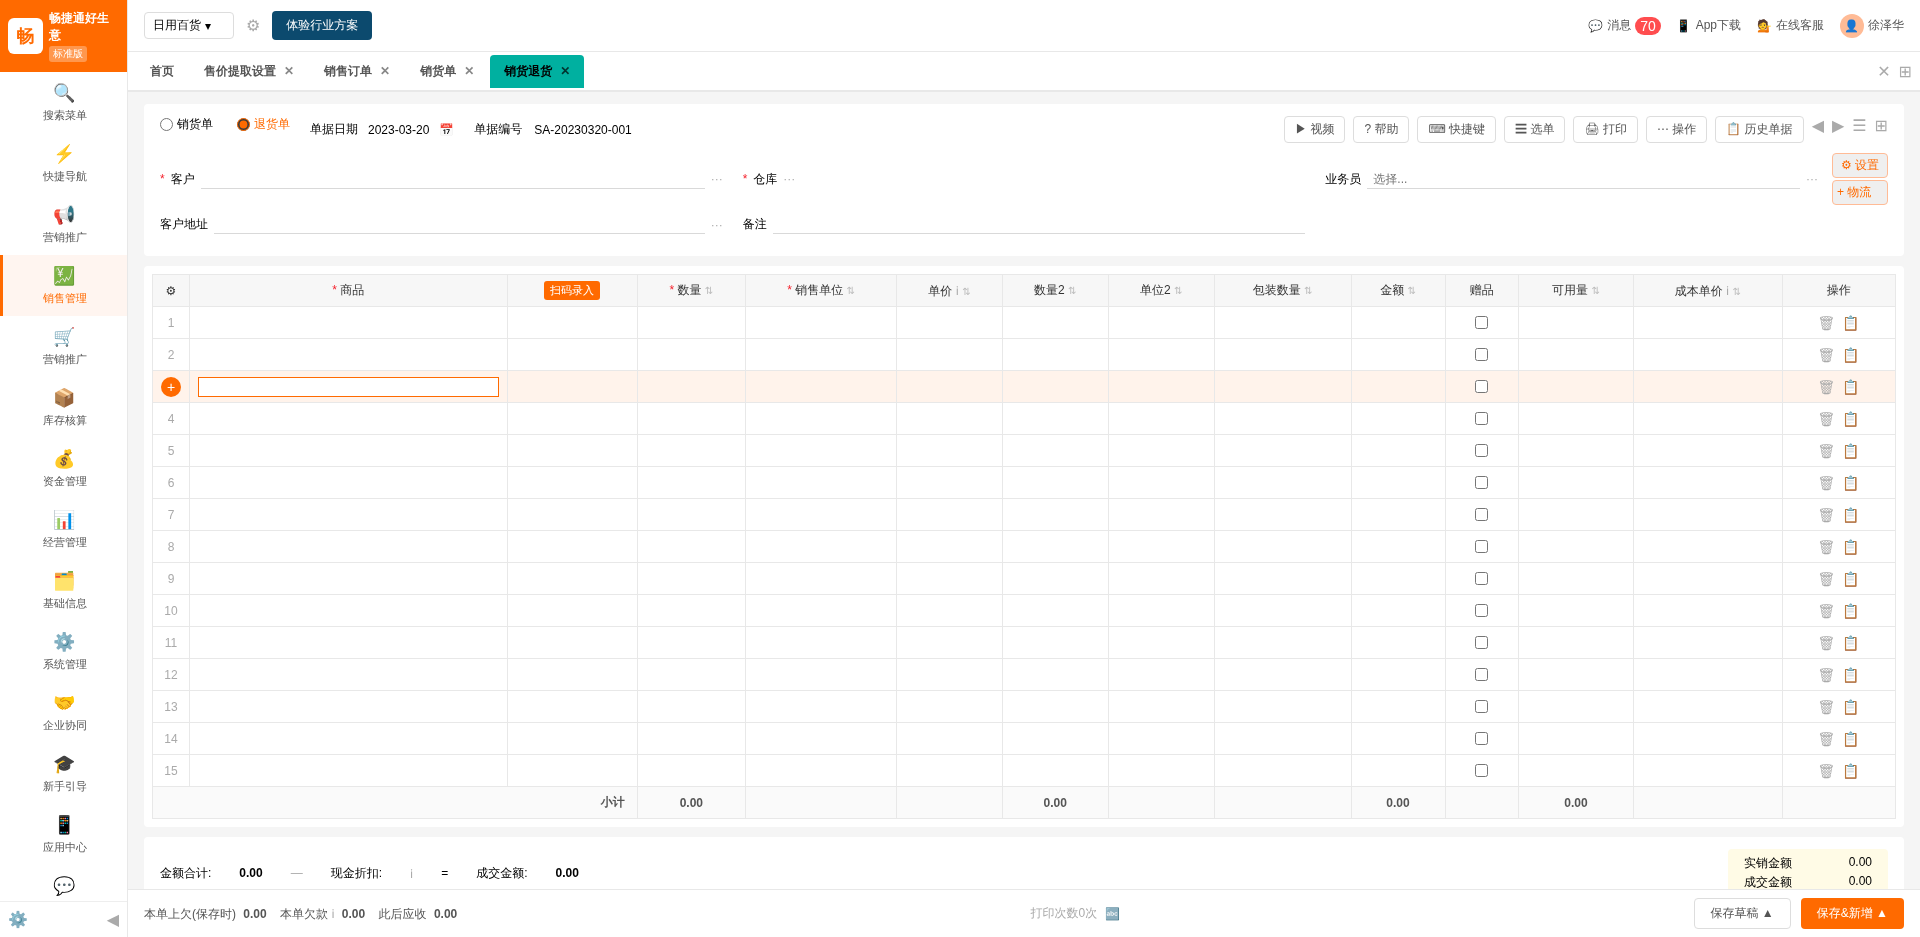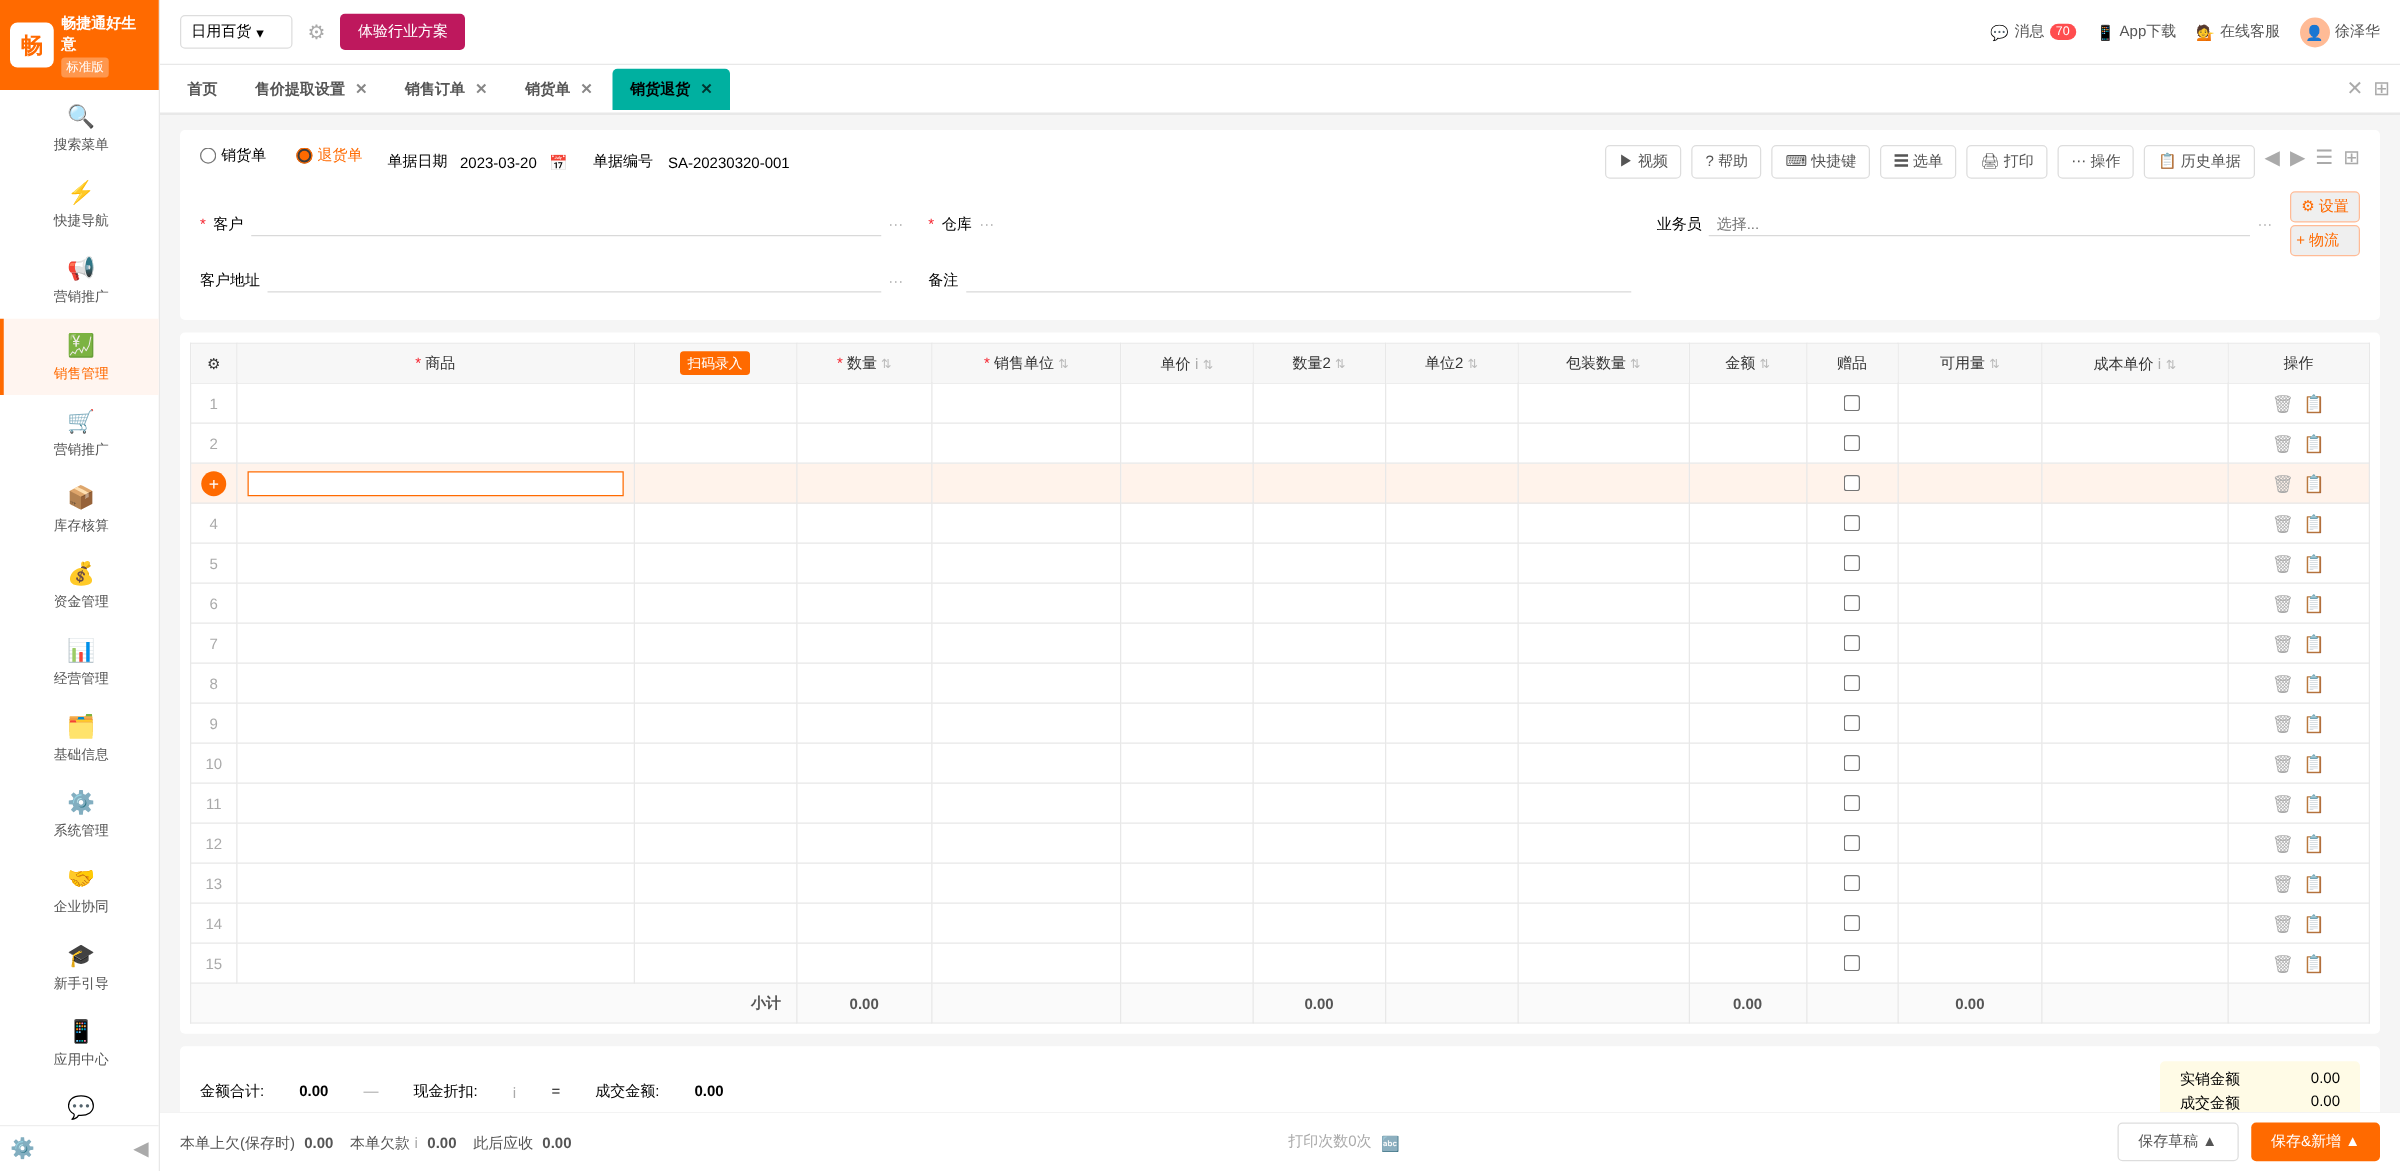--- a/index.html
+++ b/index.html
@@ -16,24 +16,24 @@
     .sidebar-item .icon { font-size: 18px; }
     .sidebar-item .label { font-size: 11px; text-align: center; }
     .sidebar-bottom { padding: 8px; display: flex; align-items: center; justify-content: space-between; border-top: 1px solid #eee; }
 
     
     .main { flex: 1; display: flex; flex-direction: column; overflow: hidden; }
 
     
     .topbar { background: #fff; height: 52px; display: flex; align-items: center; padding: 0 16px; border-bottom: 1px solid #e8e8e8; gap: 12px; }
     .topbar-select { display: flex; align-items: center; gap: 4px; border: 1px solid #ddd; border-radius: 4px; padding: 4px 8px; cursor: pointer; min-width: 90px; }
-    .topbar-btn-orange { background: #be185d; color: #fff; border: none; border-radius: 4px; padding: 6px 14px; cursor: pointer; font-size: 12px; }
+    .topbar-btn-orange { background: #0c4a6e; color: #fff; border: none; border-radius: 4px; padding: 6px 14px; cursor: pointer; font-size: 12px; }
     .topbar-right { margin-left: auto; display: flex; align-items: center; gap: 16px; color: #555; }
     .topbar-right-item { display: flex; align-items: center; gap: 4px; cursor: pointer; }
-    .badge { background: #ff4d4f; color: #fff; border-radius: 10px; padding: 1px 5px; font-size: 10px; }
+    .badge { background: #ff4d4f; color: #fff; border-radius: 10px; padding: 1px 5px; font-size: 14px; }
 
     
     .tabs { background: #fff; display: flex; align-items: center; border-bottom: 2px solid #e8e8e8; padding: 0 8px; height: 40px; gap: 2px; }
     .tab { padding: 8px 14px; cursor: pointer; color: #555; white-space: nowrap; border-radius: 4px 4px 0 0; display: flex; align-items: center; gap: 4px; font-weight: bold; }
     .tab.active { background: #00b0a0; color: #000000; }
     .tab .close { margin-left: 4px; opacity: 0.7; }
     .tabs-actions { margin-left: auto; display: flex; gap: 8px; }
 
     
     .content { flex: 1; overflow-y: auto; padding: 12px 16px; background: #f5f5f5; }
@@ -772,21 +772,21 @@
       <span>本单上欠(保存时)</span>
       <span style="margin-left:4px;font-weight:bold;">0.00</span>
       &nbsp;&nbsp;
       <span>本单欠款</span>
       <span style="cursor:pointer;color:#aaa;">ℹ</span>
       <span style="margin-left:4px;font-weight:bold;">0.00</span>
       &nbsp;&nbsp;
       <span>此后应收</span>
       <span style="margin-left:4px;font-weight:bold;">0.00</span>
     </div>
-    <div style="display:flex;align-items:flex-end;gap:8px;margin-left:auto;">
+    <div style="display:flex;align-items:center;gap:8px;margin-left:auto;">
       <span class="print-count">打印次数0次</span>
       <span>🔤</span>
     </div>
     <div class="footer-btns">
       <button class="btn-save-draft">
         <span>保存草稿</span>
         <span>▲</span>
       </button>
       <button class="btn-save-new">
         <span>保存&amp;新增</span>

